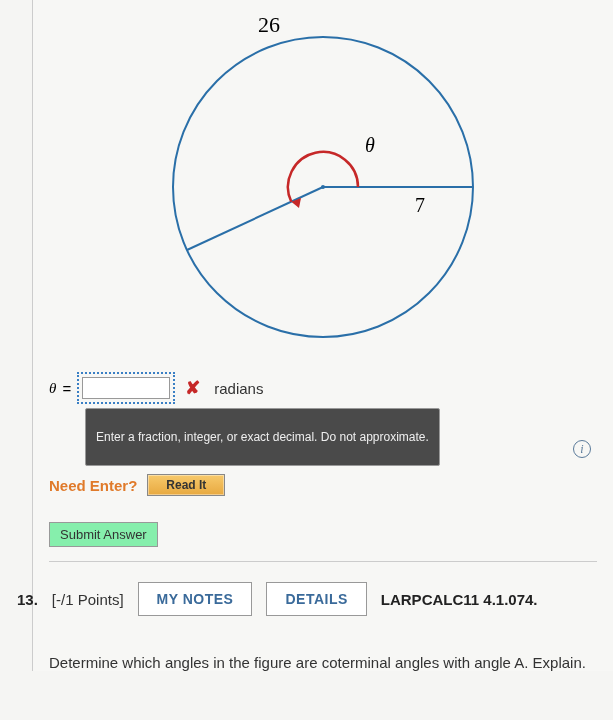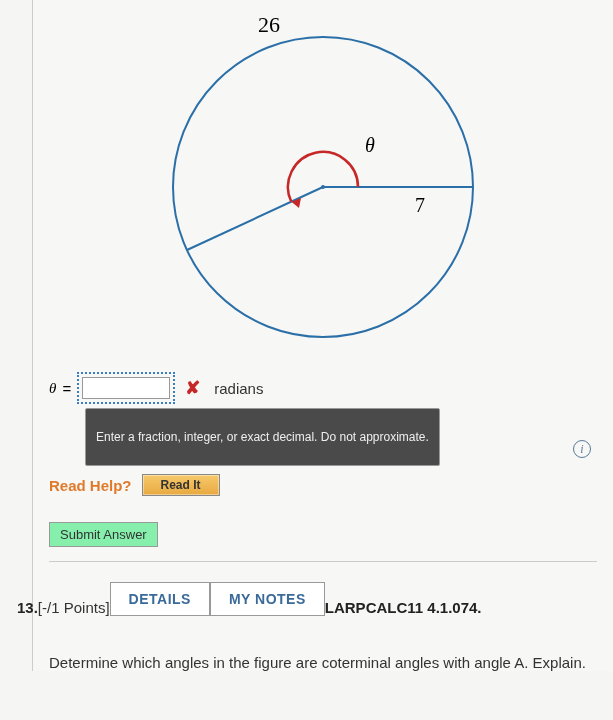--- a/index.html
+++ b/index.html
@@ -132,21 +132,22 @@
     .submit-btn {
       background: #86efac;
       border: 1px solid #999;
       padding: 4px 10px;
       font-size: 13px;
       color: #333;
       cursor: pointer;
     }
     .next-q {
       display: flex;
-      align-items: flex-end;
+      align-items: center;
+      gap: 14px;
       margin-top: 20px;
       padding-left: 0;
       margin-left: -32px;
       font-size: 15px;
     }
     .q-num { font-weight: bold; color: #222; }
     .q-points { color: #333; }
     .nav-btn {
       background: #fff;
       border: 1px solid #999;
@@ -206,31 +207,31 @@
       <span class="answer-input-wrap">
         <input class="answer-input" type="text" value="" style="">
       </span>
       <span class="x-mark">✘</span>
       <span class="unit-label">radians</span>
     </div>
 
     <div class="hint-tooltip">Enter a fraction, integer, or exact decimal. Do not approximate.</div>
 
     <div class="help-row">
-      <span class="need-help">Read Help?</span>
+      <span class="need-help">Need Enter?</span>
       <button class="read-it-btn">Read It</button>
     </div>
 
     <div class="submit-row">
       <button class="submit-btn">Submit Answer</button>
     </div>
 
     <div class="next-q">
       <span class="q-num">13.</span>
       <span class="q-points">[-/1 Points]</span>
+      <button class="nav-btn">MY NOTES</button>
       <button class="nav-btn">DETAILS</button>
-      <button class="nav-btn">MY NOTES</button>
       <span class="source-label">LARPCALC11 4.1.074.</span>
     </div>
 
     <div class="next-prompt">Determine which angles in the figure are coterminal angles with angle A. Explain.</div>
   </div>
 </div>
 
 </body></html>

